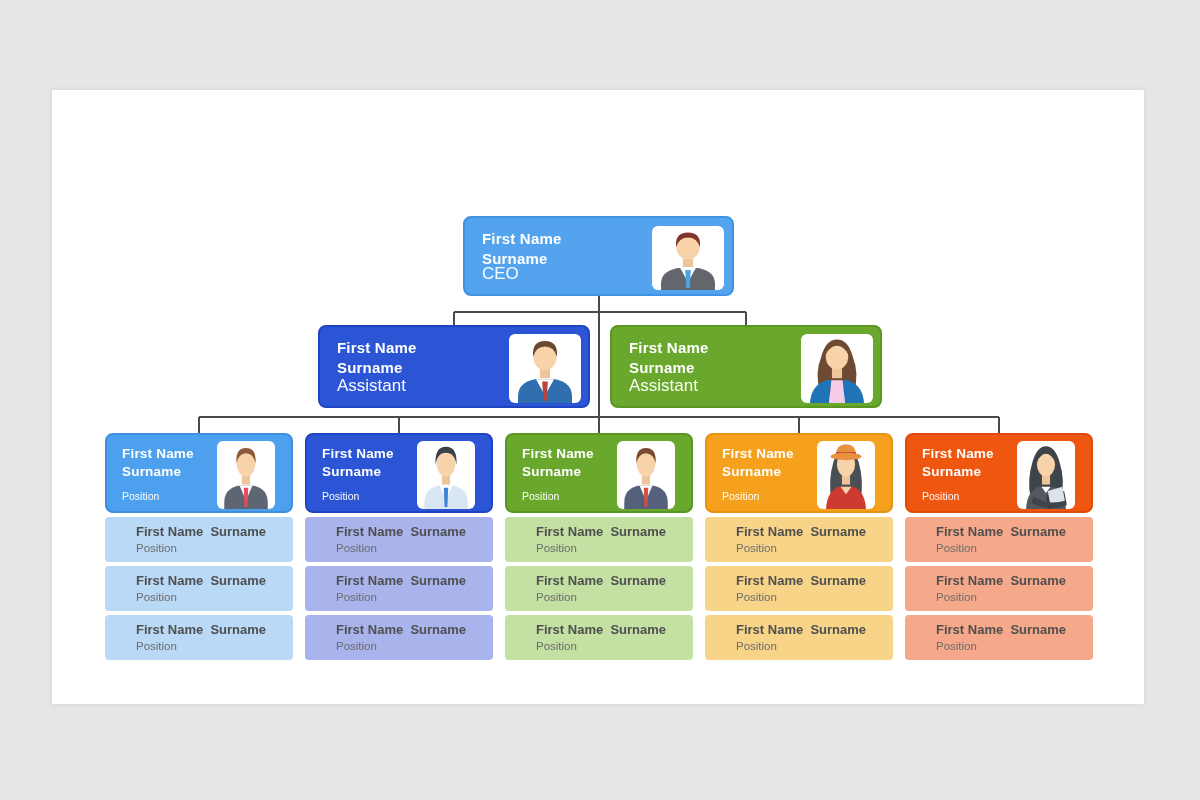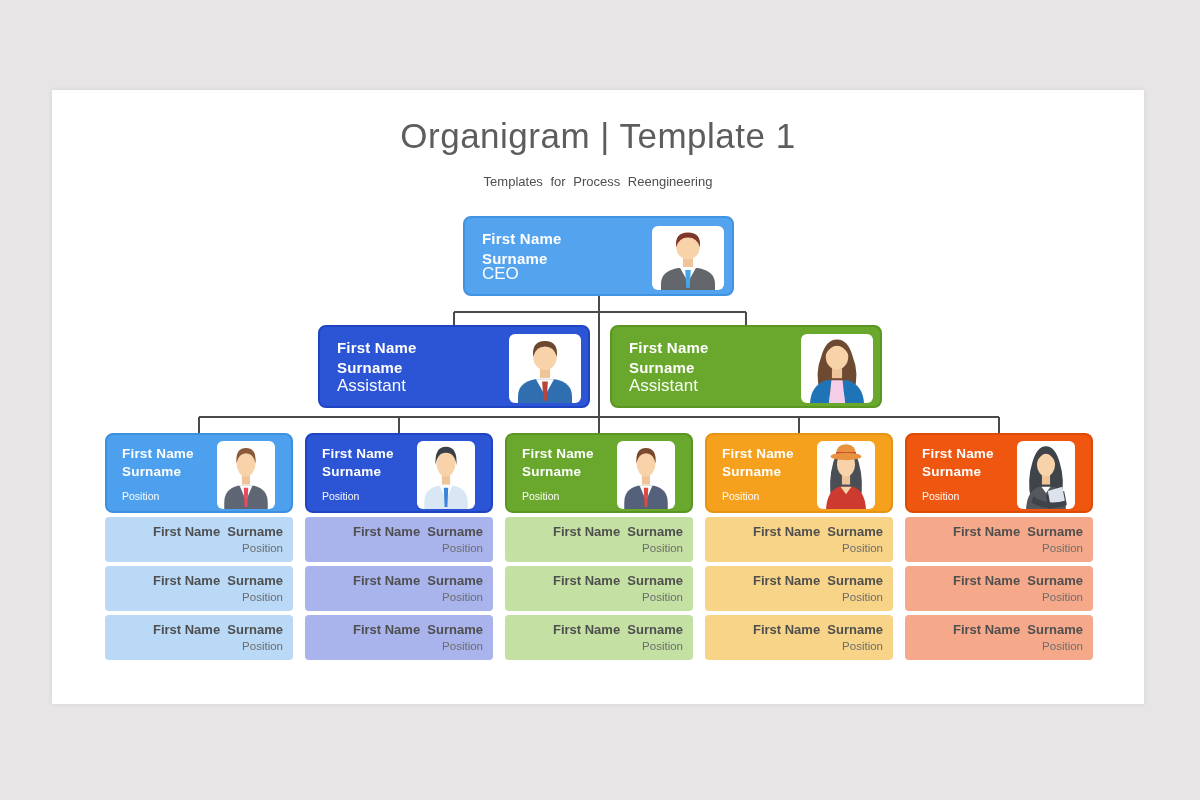--- a/index.html
+++ b/index.html
@@ -32,37 +32,35 @@
   .node-sm .rl { left:15px; bottom:9px; font-size:10.5px; }
   .node-sm .photo { right:16px; top:6px; width:58px; height:68px; }
 
   .c-ceo { background:#54a3ee; border:2px solid #3e93e2; }
   .c-blue { background:#2c55d5; border:2px solid #1e44c2; }
   .c-green { background:#69a82c; border:2px solid #5a9622; }
   .c-lblue { background:#4da0ed; border:2px solid #3c90de; }
   .c-amber { background:#f5a11d; border:2px solid #e59310; }
   .c-red { background:#ef560f; border:2px solid #de4a08; }
 
-  .sub { position:absolute; width:188px; height:45px; border-radius:4px; padding:6px 10px 0 31px;text-align:right; }
+  .sub { position:absolute; width:188px; height:45px; border-radius:4px; padding:6px 10px 0 31px; }
   .sub .snm { font-size:13px; font-weight:bold; color:#4f4f4f; white-space:pre-wrap; line-height:18px; }
   .sub .srl { font-size:11.5px; color:#6d6d6d; line-height:15px; }
   .s-lblue { background:#b9d9f7; }
   .s-peri  { background:#a9b3ec; }
   .s-green { background:#c5e0a3; }
   .s-amber { background:#f8d488; }
   .s-salmon{ background:#f5a98a; }
 </style>
 </head>
 <body>
 
 <div class="canvas">
   <div class="slide">
 
-    <div class="title">Organigram | Template 1</div>
-    <div class="subtitle">Templates for Process Reengineering</div>
 
     <svg class="connectors" viewBox="0 0 1092 614">
       <g stroke="#4a4a4a" stroke-width="2" fill="none">
         <path d="M547 206 V222"></path>
         <path d="M402 222 H694"></path>
         <path d="M402 222 V235"></path>
         <path d="M694 222 V235"></path>
         <path d="M547 222 V327"></path>
         <path d="M147 327 H947"></path>
         <path d="M147 327 V343"></path>

